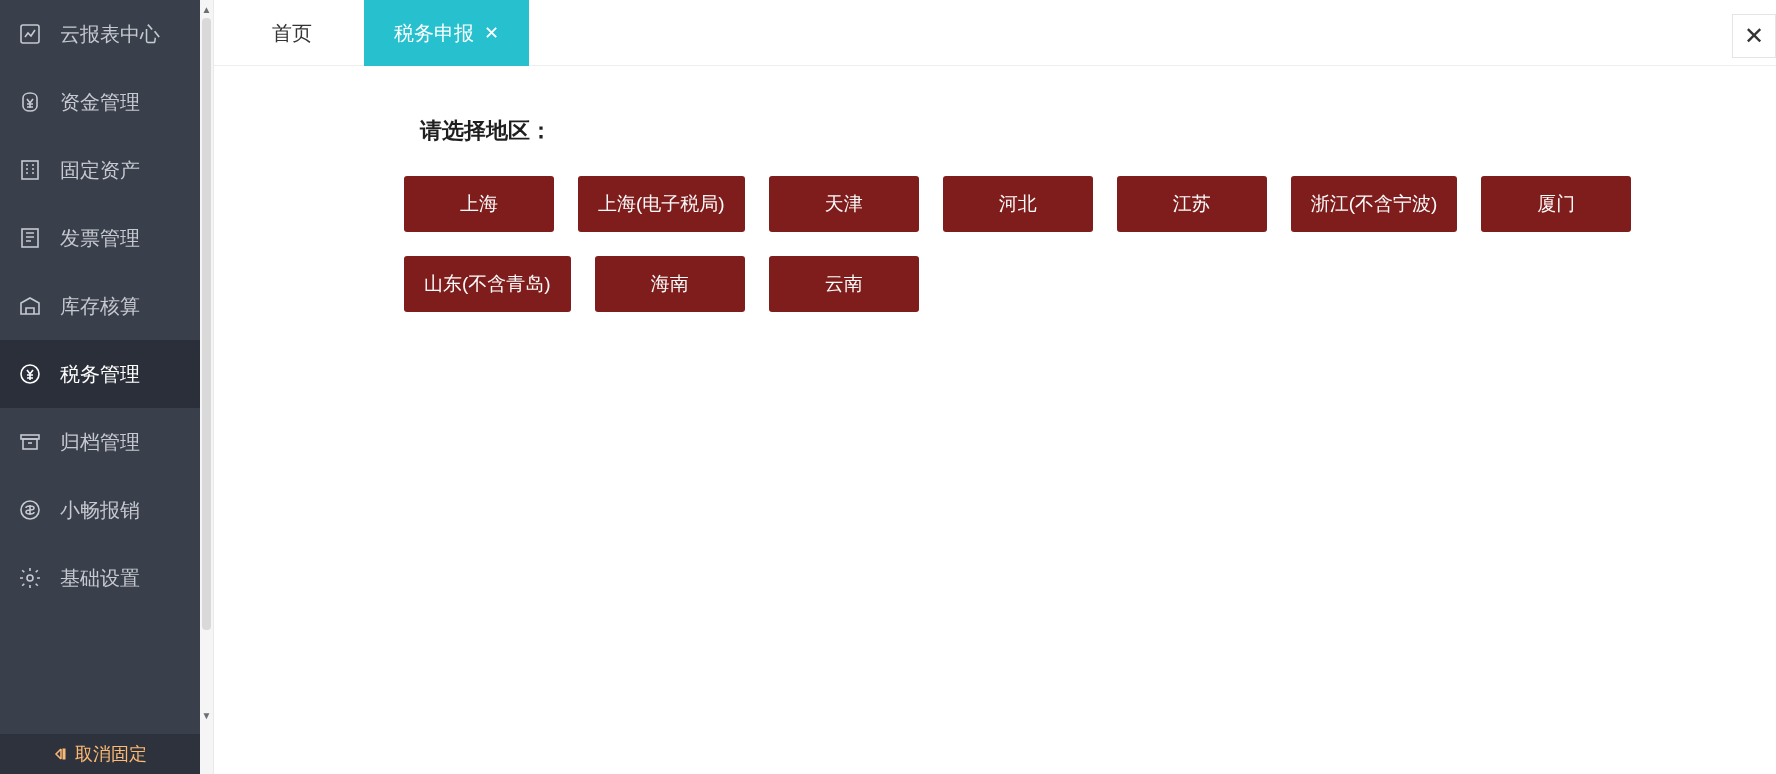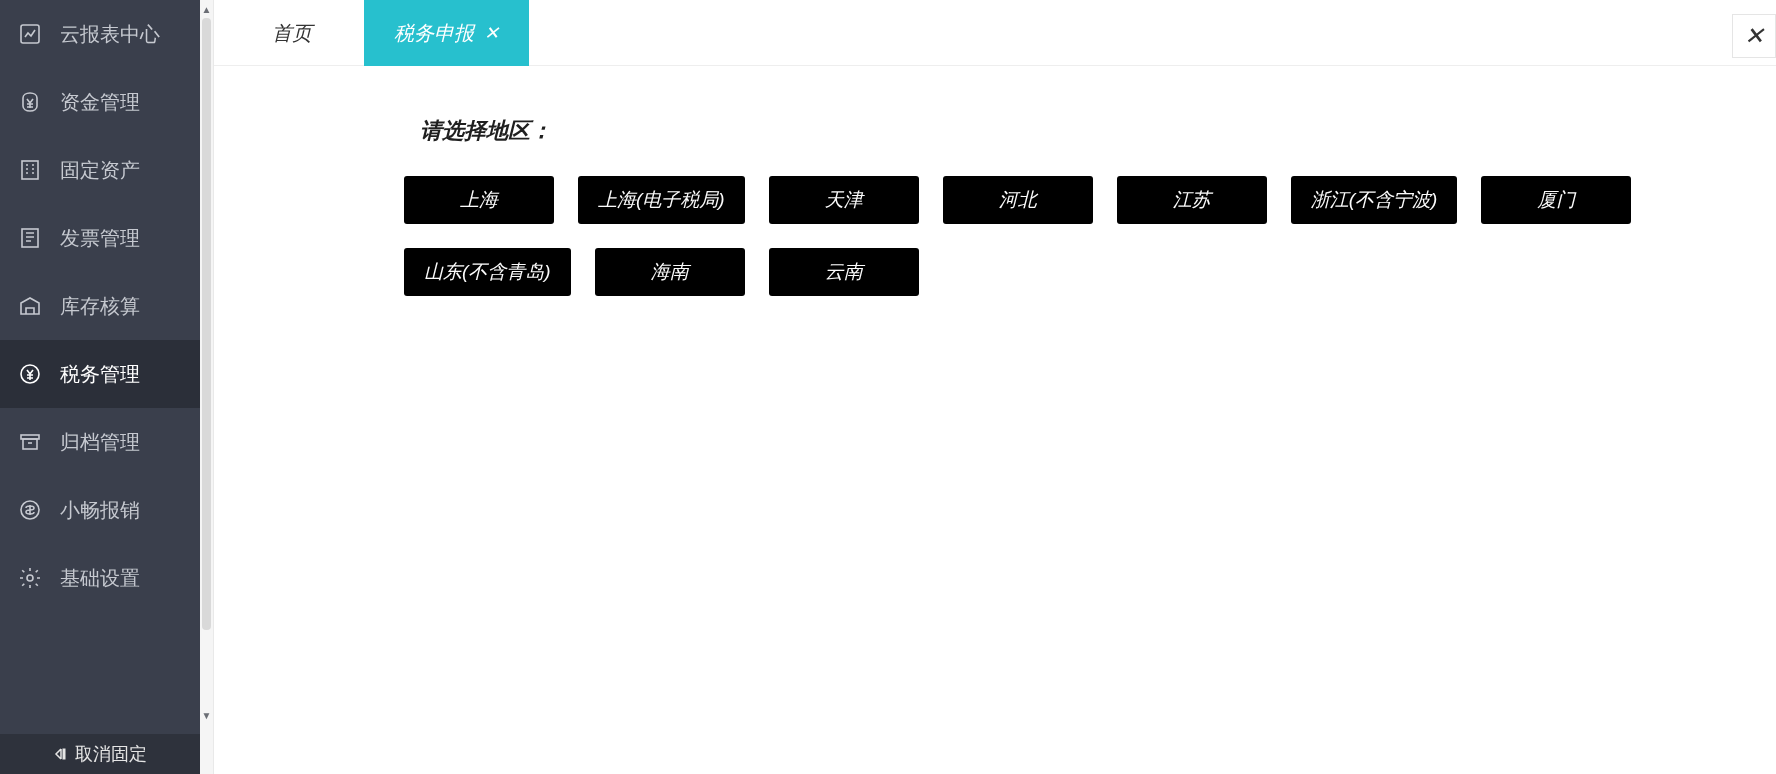--- a/index.html
+++ b/index.html
@@ -33,21 +33,21 @@
     display: inline-flex; align-items: center; justify-content: center;
     color: inherit;
   }
   .sidebar-item svg { width: 24px; height: 24px; stroke: currentColor; fill: none; stroke-width: 1.6; }
   .sidebar-footer {
     height: 40px;
     background: #2e323c;
     display: flex;
     align-items: center;
     justify-content: center;
-    color: #e5e5e5;
+    color: #fdba74;
     font-size: 18px;
     cursor: pointer;
   }
   .sidebar-footer .arrow-icon { margin-right: 6px; display: inline-flex; }
   .sidebar-footer svg { width: 16px; height: 16px; stroke: currentColor; fill: currentColor; }
 
   
   .scroll-col {
     width: 14px;
     background: #f5f5f5;
@@ -77,21 +77,20 @@
   }
 
   
   .main {
     flex: 1;
     display: flex;
     flex-direction: column;
     background: #fff;
     position: relative;
     min-width: 0;
-    font-style: italic;
   }
   .tabbar {
     height: 66px;
     display: flex;
     align-items: flex-start;
     border-bottom: 1px solid #eee;
     position: relative;
     background: #fff;
   }
   .tab {
@@ -144,23 +143,23 @@
     margin-left: 36px;
   }
   .region-grid {
     display: flex;
     flex-wrap: wrap;
     gap: 24px 24px;
     padding-left: 20px;
   }
   .region-btn {
     min-width: 150px;
-    height: 48px;
+    height: 56px;
     padding: 8px 20px;
-    background: #000000;
+    background: #7f1d1d;
     color: #fbfbfb;
     font-size: 19px;
     display: inline-flex;
     align-items: center;
     justify-content: center;
     border-radius: 3px;
     cursor: pointer;
     flex-shrink: 0;
   }
 </style>

